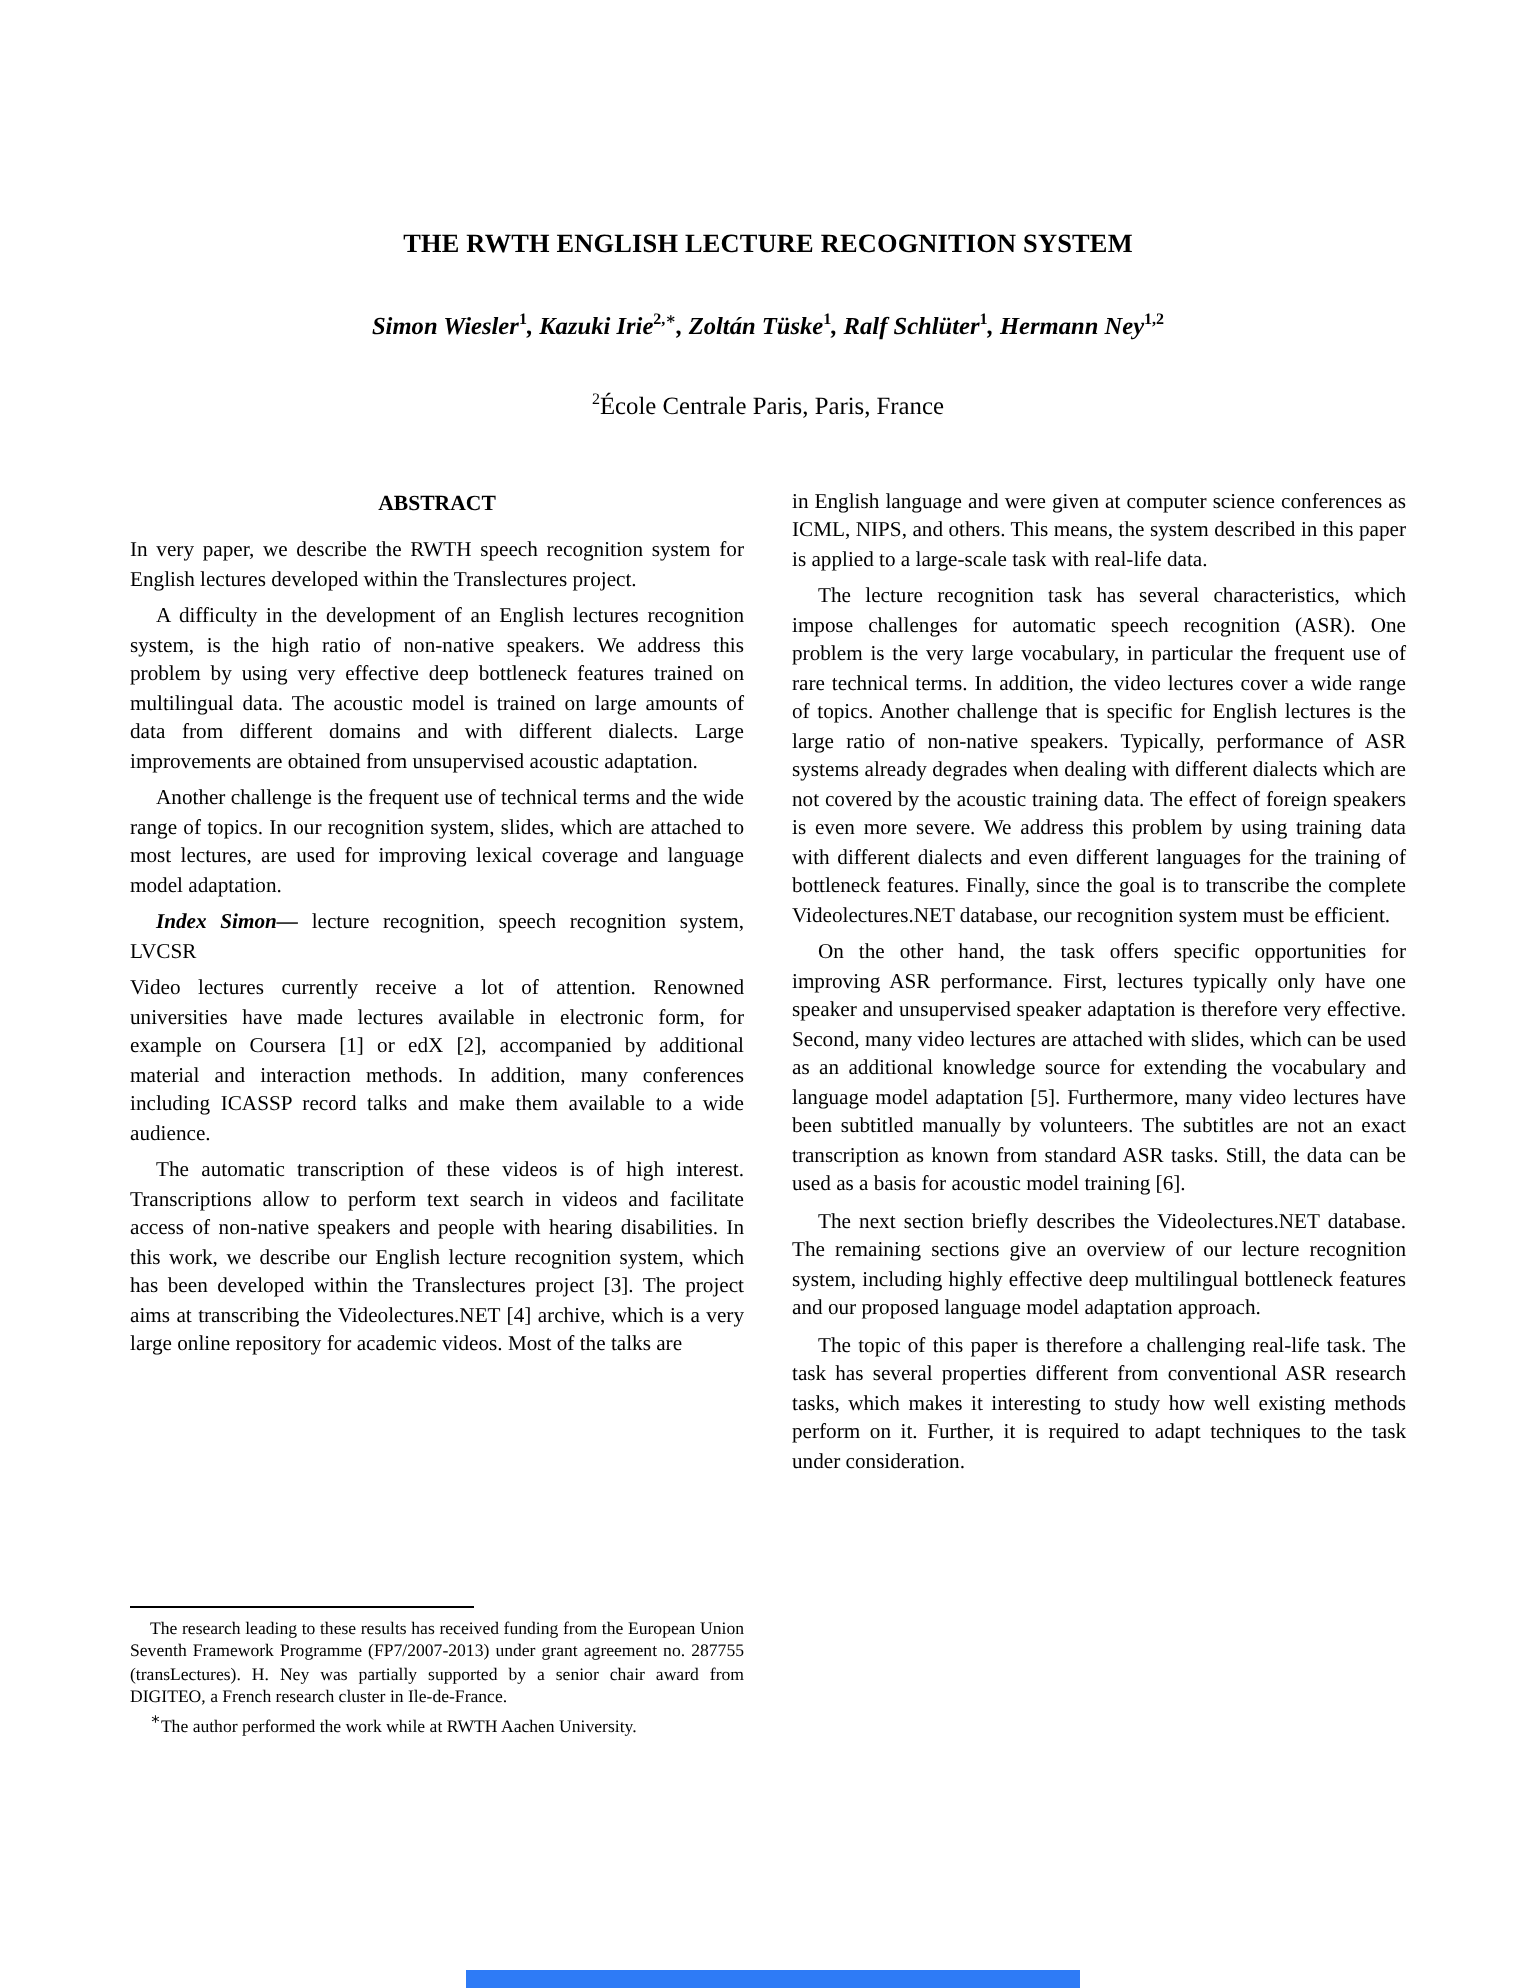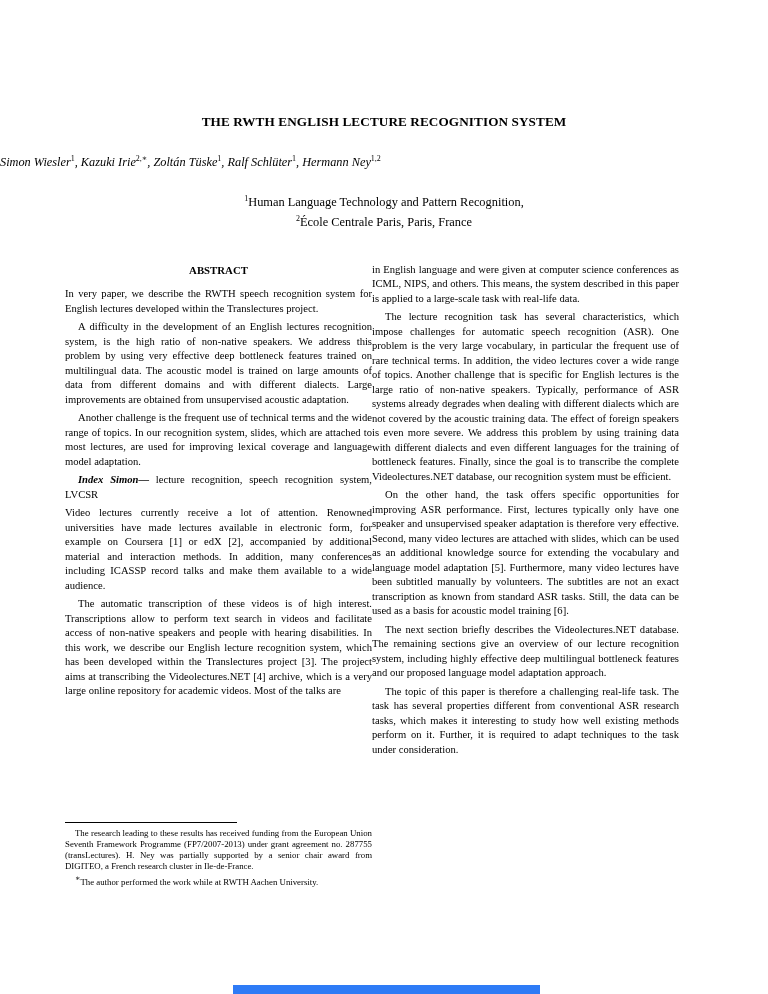--- a/index.html
+++ b/index.html
@@ -15,35 +15,38 @@
   }
   .title {
     padding-top: 114px;
     text-align: center;
     font-weight: bold;
     font-size: 13.2px;
     letter-spacing: 0.1px;
   }
   .authors {
     margin-top: 24px;
+    text-align: center;
     font-style: italic;
     font-size: 12.3px;
+    font-weight: bold;
   }
   .authors sup, .affil sup, .fnote sup {
     font-size: 8px;
     font-style: normal;
   }
   .affiliations {
     margin-top: 21px;
     text-align: center;
     font-size: 12.4px;
     line-height: 16.3px;
   }
   .columns {
     display: flex;
+    gap: 24px;
     margin: 33px 65px 0 65px;
   }
   .col {
     width: 307px;
     font-size: 10.6px;
     line-height: 14.5px;
     text-align: justify;
     hyphens: auto;
   }
   .col-left {
@@ -90,21 +93,20 @@
 
 <div class="page">
 
   <div class="title">THE RWTH ENGLISH LECTURE RECOGNITION SYSTEM</div>
 
   <div class="authors">
     <span><span>Simon Wiesler</span><sup>1</sup><span>, </span></span><span><span>Kazuki Irie</span><sup>2,∗</sup><span>, </span></span><span><span>Zoltán Tüske</span><sup>1</sup><span>, </span></span><span><span>Ralf Schlüter</span><sup>1</sup><span>, </span></span><span><span>Hermann Ney</span><sup>1,2</sup><span></span></span>
   </div>
 
   <div class="affiliations">
-    <div class="affil"><sup>1</sup><span>Human Language Technology and Pattern Recognition,</span></div>
     <div class="affil"><sup>2</sup><span>École Centrale Paris, Paris, France</span></div>
   </div>
 
   <div class="columns">
 
     <div class="col col-left">
       <div class="sec-heading">ABSTRACT</div>
       <p class="noindent">In very paper, we describe the RWTH speech recognition system for English lectures developed within the Translectures project.</p>
       <p>A difficulty in the development of an English lectures recognition system, is the high ratio of non-native speakers. We address this problem by using very effective deep bottleneck features trained on multilingual data. The acoustic model is trained on large amounts of data from different domains and with different dialects. Large improvements are obtained from unsupervised acoustic adaptation.</p>
       <p>Another challenge is the frequent use of technical terms and the wide range of topics. In our recognition system, slides, which are attached to most lectures, are used for improving lexical coverage and language model adaptation.</p>

